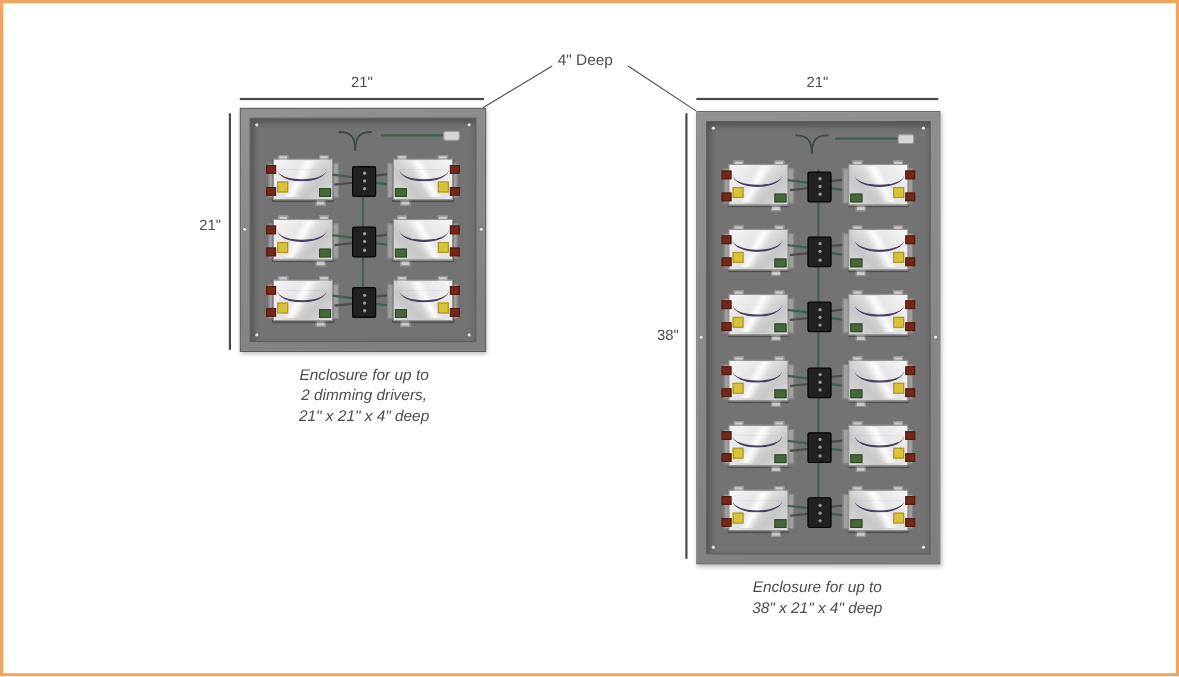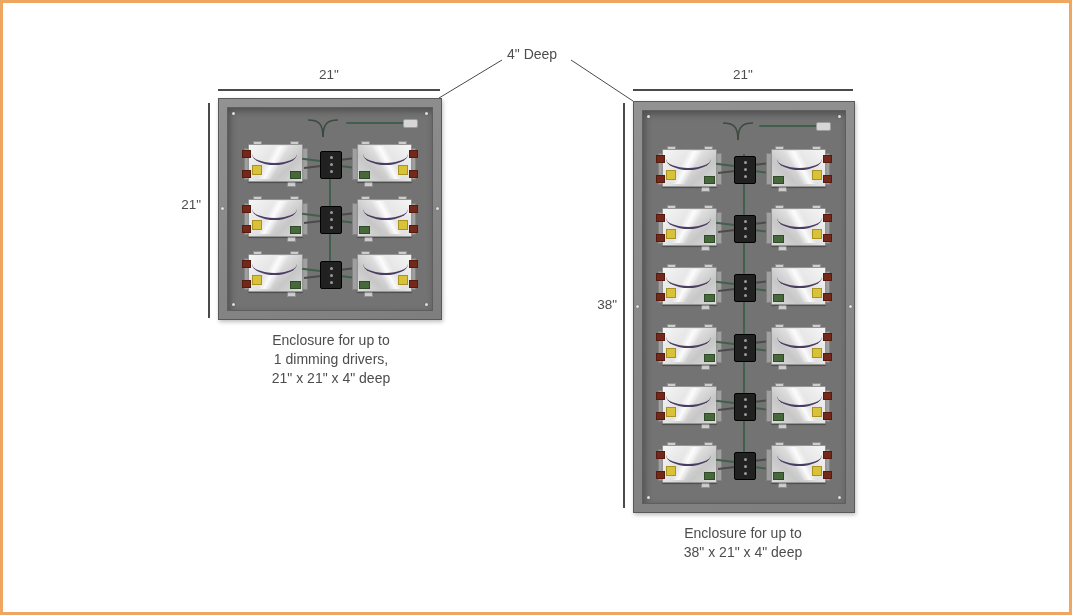--- a/index.html
+++ b/index.html
@@ -72,21 +72,21 @@
           background:var(--c-terminal-black,#212121);border:1px solid #000;border-radius:2px;
           display:flex;flex-direction:column;align-items:center;justify-content:space-evenly;}
   .tdot{width:3px;height:3px;border-radius:50%;background:#9b9b9b;}
   .twire{position:absolute;height:2px;background:var(--c-wire-green,#40604d);}
   .twire.gray{background:#4b4b4b;}
   .twl{left:-6px;width:20px;top:16px;transform:rotate(7deg);}
   .twl2{left:-4px;width:17px;top:23px;transform:rotate(-6deg);}
   .twr{right:-6px;width:20px;top:23px;transform:rotate(7deg);}
   .twr2{right:-4px;width:17px;top:15px;transform:rotate(-6deg);}
 
-  .caption{position:absolute;text-align:center;font-size:14px;line-height:19px;color:var(--c-text,#4d4d4d);}
+  .caption{position:absolute;text-align:center;font-size:14px;line-height:19px;color:var(--c-text,#4d4d4d);font-style:italic;}
 </style>
 </head>
 <body>
 
 <div class="page">
 
   <svg class="leaders" viewBox="0 0 1072 615">
     <line x1="499" y1="57" x2="436" y2="95" stroke="#4a4a4a" stroke-width="1"></line>
     <line x1="568" y1="57" x2="630" y2="98" stroke="#4a4a4a" stroke-width="1"></line>
   </svg>
@@ -235,21 +235,21 @@
       <span class="wire-purple"></span>
       <span class="conn green"></span>
     </div>
   </div>
 </div>
     </div>
   </div>
 
   <div class="caption" style="left:218px;top:328px;width:220px;">
     <div>Enclosure for up to</div>
-    <div>1 dimming drivers,</div>
+    <div>2 dimming drivers,</div>
     <div>21" x 21" x 4" deep</div>
   </div>
 
   <div class="dim-label top" style="left:630px;top:64px;width:220px;">21"</div>
   <div class="dim-line h" style="left:630px;top:86px;width:220px;"></div>
   <div class="dim-line v" style="left:620px;top:100px;height:405px;"></div>
   <div class="dim-label side" style="left:578px;top:294px;width:36px;">38"</div>
 
   <div class="enclosure" style="left:630px;top:98px;width:220px;height:410px;">
     <span class="screw s-ml"></span>

